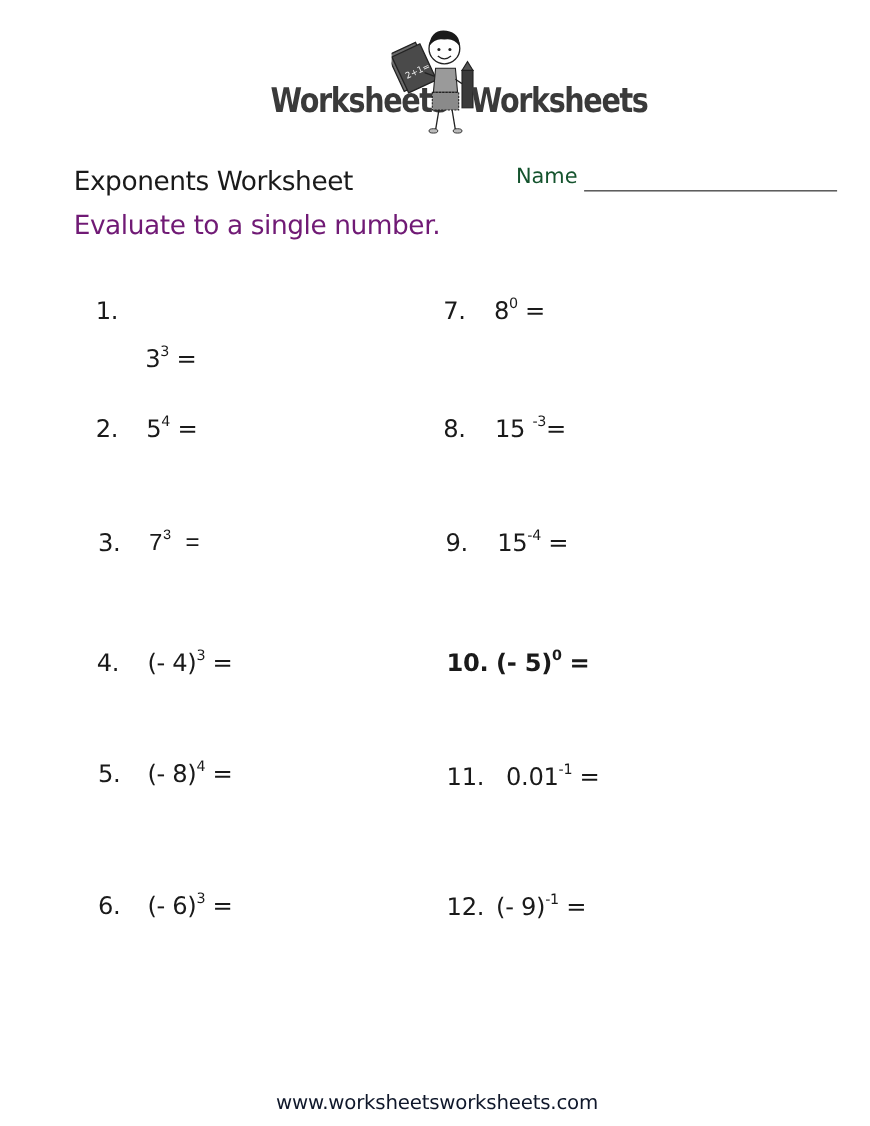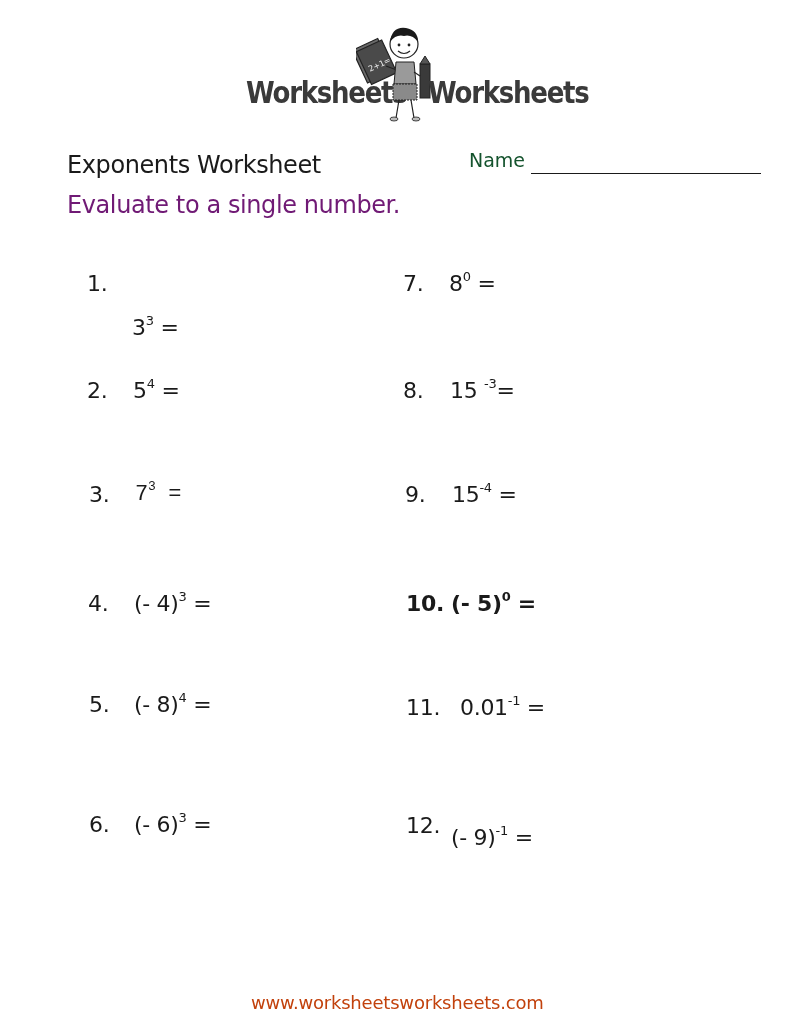--- a/index.html
+++ b/index.html
@@ -92,21 +92,21 @@
       font-size: 13px;
       vertical-align: 0;
       position: relative;
       top: -10px;
     }
     .footer {
       position: absolute;
       left: 251px;
       top: 992px;
       font-size: 18px;
-      color: #c2410c;
+      color: #0f172a;
       letter-spacing: -0.2px;
     }
   </style>
 </head>
 <body>
 
 <div class="logo">
   <span class="logo-word left">Worksheets</span>
   <svg class="logo-kid" viewBox="0 0 80 110" xmlns="http://www.w3.org/2000/svg">
 
@@ -184,16 +184,16 @@
 <div class="problem" style="left:406px; top:591px;font-weight:bold;">
   <span class="num">10.</span>
   <span class="expr" style="left:45px;"><span>(- 5)</span><sup>0</sup><span> =</span></span>
 </div>
 <div class="problem" style="left:406px; top:695px;">
   <span class="num">11.</span>
   <span class="expr" style="left:54px;"><span>0.01</span><sup>-1</sup><span> =</span></span>
 </div>
 <div class="problem" style="left:406px; top:813px;text-decoration:underline;">
   <span class="num">12.</span>
-  <span class="expr" style="left:45px;margin-top:12px;"><span>(- 9)</span><sup>-1</sup><span> =</span></span>
+  <span class="expr" style="left:45px;"><span>(- 9)</span><sup>-1</sup><span> =</span></span>
 </div>
 
 <div class="footer">www.worksheetsworksheets.com</div>
 
 </body></html>

